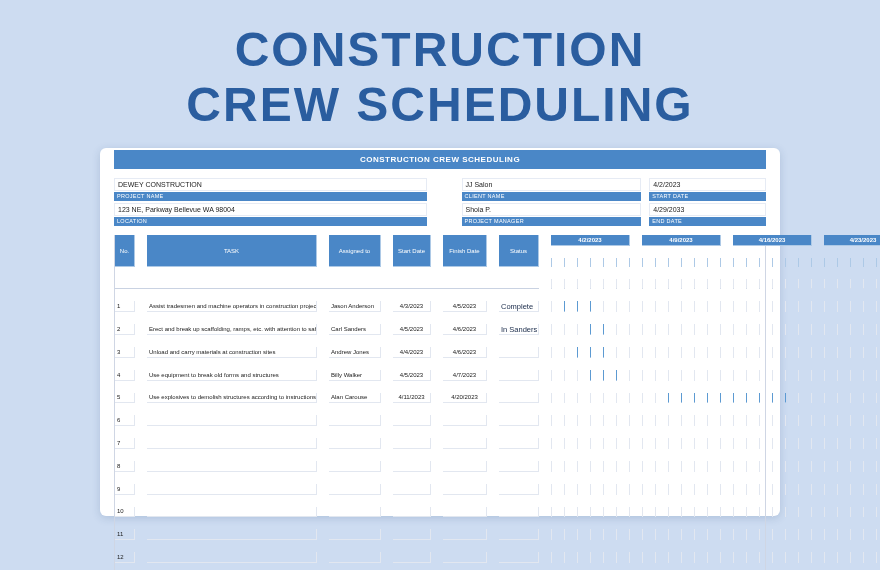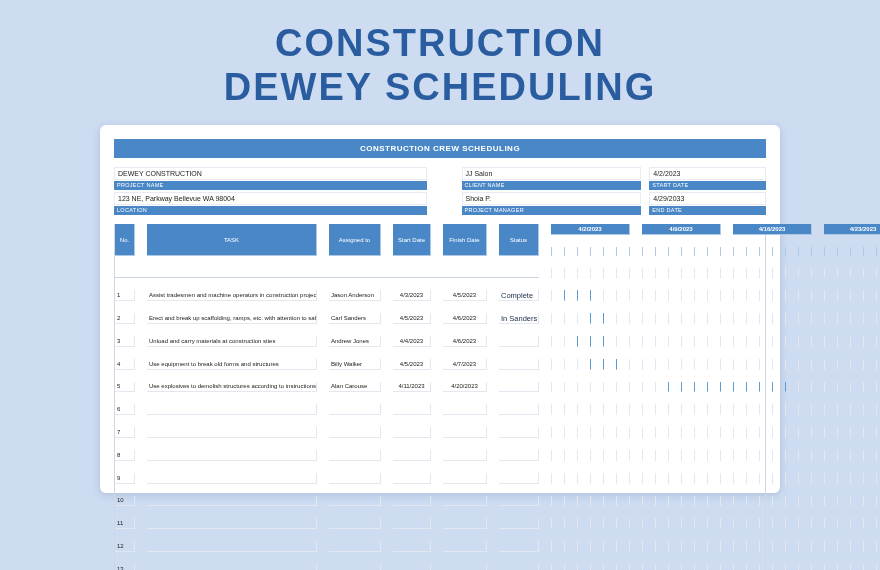--- a/index.html
+++ b/index.html
@@ -5,33 +5,33 @@
   * { margin:0; padding:0; box-sizing:border-box; }
   html,body { width:880px; height:570px; overflow:hidden; }
   body {
     background:#cddcf1;
     font-family:"Liberation Sans","DejaVu Sans",sans-serif;
   }
   .page-title {
     margin-top:22px;
     text-align:center;
     color:#2a5d9f;
-    font-size:38px;
+    font-size:48px;
     font-weight:bold;
     letter-spacing:2px;
     line-height:1.15;
   }
   .card {
     width:680px;
     margin:16px auto 0 auto;
     height:368px;
     background:#ffffff;
     border-radius:6px;
     box-shadow:0 2px 8px rgba(40,70,120,0.18);
-    padding:14px 14px 12px 14px;
+    padding:2px 14px 12px 14px;
   }
   .sheet-header {
     background:#4a87c7;
     color:#fff;
     font-size:8px;
     font-weight:bold;
     letter-spacing:0.5px;
     text-align:center;
     height:19px;
     line-height:19px;
@@ -125,21 +125,21 @@
   .bday { padding:0; }
   .bar { background:#5c9ad2; border-right-color:#5c9ad2; }
 </style>
 </head>
 <body>
 
 <div class="page">
 
   <div class="page-title">
     <div>CONSTRUCTION</div>
-    <div>DEWEY SCHEDULING</div>
+    <div>CREW SCHEDULING</div>
   </div>
 
   <div class="card">
 
     <div class="sheet-header">CONSTRUCTION CREW SCHEDULING</div>
 
     <div class="info">
       <div class="info-col c1">
         <div class="field">DEWEY CONSTRUCTION</div>
         <div class="flabel">PROJECT NAME</div>

